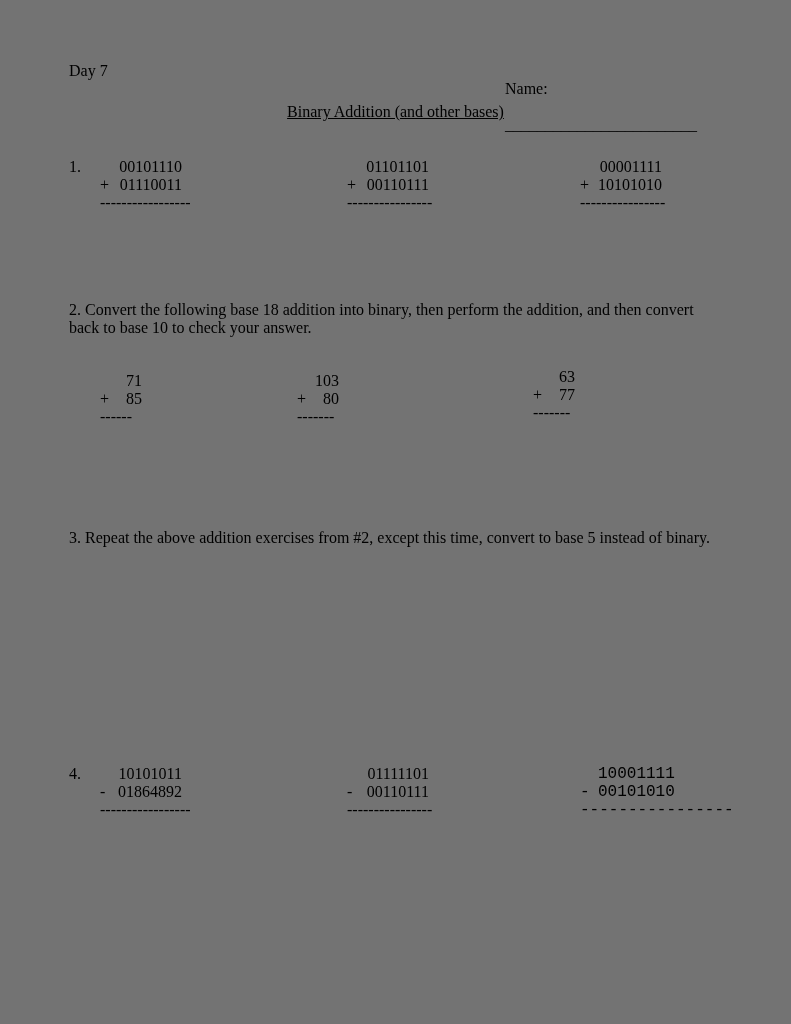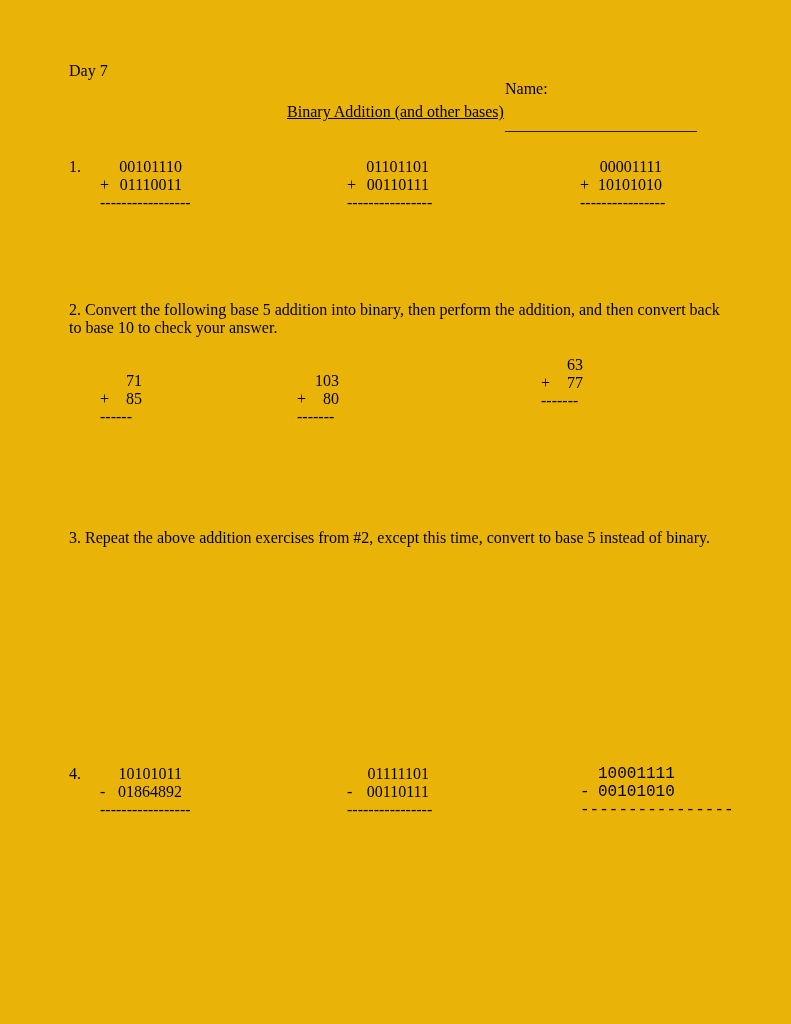--- a/index.html
+++ b/index.html
@@ -1,21 +1,21 @@
 <!DOCTYPE html>
 <html><head>
 <meta charset="utf-8">
 <style>
   * { margin: 0; padding: 0; box-sizing: border-box; }
   html, body { background: #ffffff; }
   .page {
     position: relative;
     width: 791px;
     height: 1024px;
-    background: #eab308;
+    background: #737373;
     color: #000000;
     font-family: "Liberation Serif", serif;
     font-size: 16px;
     line-height: 18px;
     overflow: hidden;
   }
   .abs { position: absolute; }
   .title {
     width: 100%;
     text-align: center;
@@ -66,35 +66,35 @@
     <div class="arith-line"><span class="op">+</span><span class="num w8">00110111</span></div>
     <div class="dash">----------------</div>
   </div>
 
   <div class="abs" style="top:158px; left:580px;">
     <div class="arith-line"><span class="op"></span><span class="num w8">00001111</span></div>
     <div class="arith-line"><span class="op">+</span><span class="num w8">10101010</span></div>
     <div class="dash">----------------</div>
   </div>
 
-  <div class="abs para" style="top:301px; left:69px;">2.  Convert the following base 5 addition into binary, then perform the addition, and then convert back to base 10 to check your answer.</div>
+  <div class="abs para" style="top:301px; left:69px;">2.  Convert the following base 18 addition into binary, then perform the addition, and then convert back to base 10 to check your answer.</div>
 
   <div class="abs" style="top:372px; left:100px;">
     <div class="arith-line"><span class="op"></span><span class="num w3">71</span></div>
     <div class="arith-line"><span class="op">+</span><span class="num w3">85</span></div>
     <div class="dash">------</div>
   </div>
 
   <div class="abs" style="top:372px; left:297px;">
     <div class="arith-line"><span class="op"></span><span class="num w3">103</span></div>
     <div class="arith-line"><span class="op">+</span><span class="num w3">80</span></div>
     <div class="dash">-------</div>
   </div>
 
-  <div class="abs" style="top:356px; left:533px;margin-left:8px;">
+  <div class="abs" style="top:368px; left:533px;">
     <div class="arith-line"><span class="op"></span><span class="num w3">63</span></div>
     <div class="arith-line"><span class="op">+</span><span class="num w3">77</span></div>
     <div class="dash">-------</div>
   </div>
 
   <div class="abs para" style="top:529px; left:69px;">3.  Repeat the above addition exercises from #2, except this time, convert to base 5 instead of binary.</div>
 
   <div class="abs" style="top:765px; left:69px;">4.</div>
 
   <div class="abs" style="top:765px; left:100px;">

